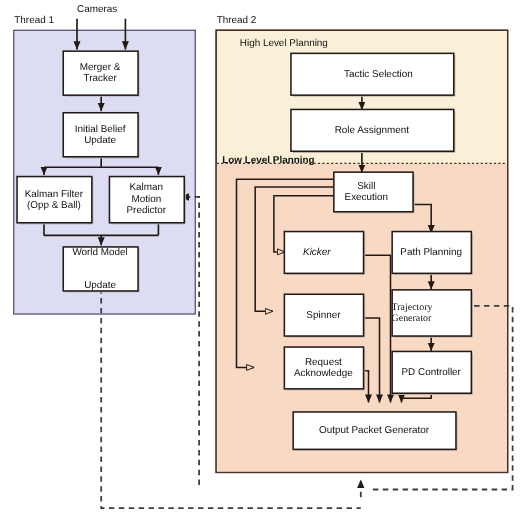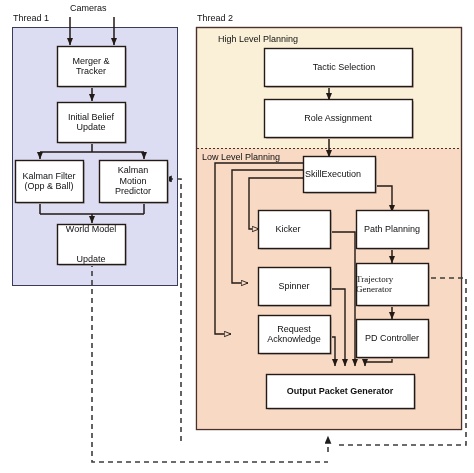--- a/index.html
+++ b/index.html
@@ -140,21 +140,21 @@
       <rect x="356.5" y="210.5" width="72" height="38"></rect>
       <rect x="356.5" y="263.5" width="72" height="42"></rect>
       <rect x="356.5" y="319.5" width="72" height="38"></rect>
       <rect x="266.5" y="374.5" width="148" height="34"></rect>
     </g>
   </svg>
 
   <div class="grouplbl" style="left:13px;top:13px;">Thread 1</div>
   <div class="grouplbl" style="left:197px;top:13px;">Thread 2</div>
   <div class="grouplbl" style="left:202px;top:34px;padding-left:16px;">High Level Planning</div>
-  <div class="grouplbl" style="left:202px;top:152px;">Low Level Planning</div>
+  <div class="grouplbl" style="left:202px;top:140px;font-weight:bold;">Low Level Planning</div>
 
   <div class="grouplbl" style="left:70px;top:3px;">Cameras</div>
 
   <div class="lbl" style="left: 57px; top: 46px; width: 68px; height: 40px; display: flex; flex-direction: column; align-items: center; justify-content: center;">
       <div>Merger &amp;</div>
       <div>Tracker</div>
     </div>
   <div class="lbl" style="left: 57px; top: 102px; width: 68px; height: 40px; display: flex; flex-direction: column; align-items: center; justify-content: center;">
       <div>Initial Belief</div>
       <div>Update</div>
@@ -169,31 +169,31 @@
       <div>Predictor</div>
     </div>
   <div class="lbl" style="left: 57px; top: 224px; width: 68px; height: 40px; display: flex; flex-direction: column; align-items: center; justify-content: space-between;">
       <div>World Model</div>
       <div>Update</div>
     </div>
 
   <div class="lbl" style="left:264px;top:48px;width:160px;height:38px;">Tactic Selection</div>
   <div class="lbl" style="left:264px;top:99px;width:148px;height:38px;">Role Assignment</div>
 
-  <div class="lbl" style="left: 303px; top: 156px; width: 60px; height: 36px; display: flex; flex-direction: row; align-items: center; justify-content: center;">
+  <div class="lbl" style="left: 303px; top: 156px; width: 60px; height: 36px; display: flex; flex-direction: column; align-items: center; justify-content: center;">
       <div>Skill</div>
       <div>Execution</div>
     </div>
-  <div class="lbl" style="left:258px;top:210px;width:60px;height:38px;">Kicker</div>
+  <div class="lbl" style="left:258px;top:210px;width:60px;height:38px;font-style:italic;">Kicker</div>
   <div class="lbl" style="left:258px;top:267px;width:72px;height:38px;">Spinner</div>
   <div class="lbl" style="left: 258px; top: 315px; width: 72px; height: 38px; display: flex; flex-direction: column; align-items: center; justify-content: center;">
       <div>Request</div>
       <div>Acknowledge</div>
     </div>
   <div class="lbl" style="left:356px;top:210px;width:72px;height:38px;">Path Planning</div>
   <div class="lbl" style="left: 356px; top: 263px; width: 72px; height: 42px; display: flex; flex-direction: column; align-items: flex-start; justify-content: center; font-family: Liberation Serif, serif;">
       <div>Trajectory</div>
       <div>Generator</div>
     </div>
   <div class="lbl" style="left:356px;top:319px;width:72px;height:38px;">PD Controller</div>
-  <div class="lbl" style="left:266px;top:374px;width:148px;height:34px;font-weight:bold;">Output Packet Generator</div>
+  <div class="lbl" style="left:266px;top:374px;width:148px;height:34px;">Output Packet Generator</div>
 
 </div>
 
 </body></html>

